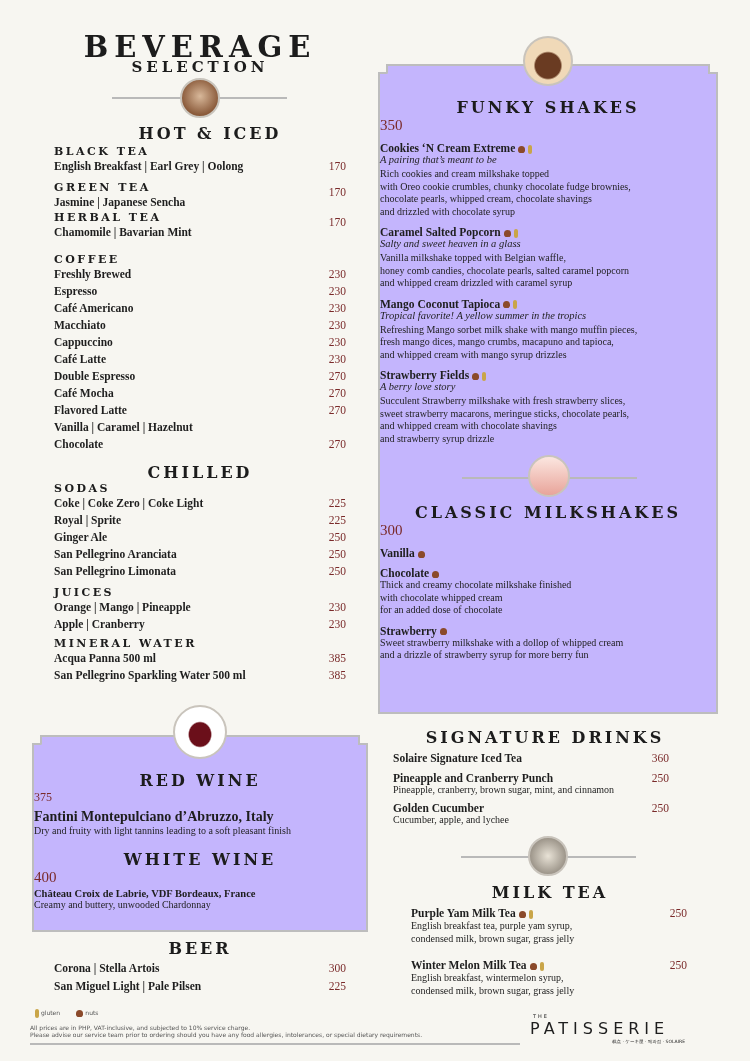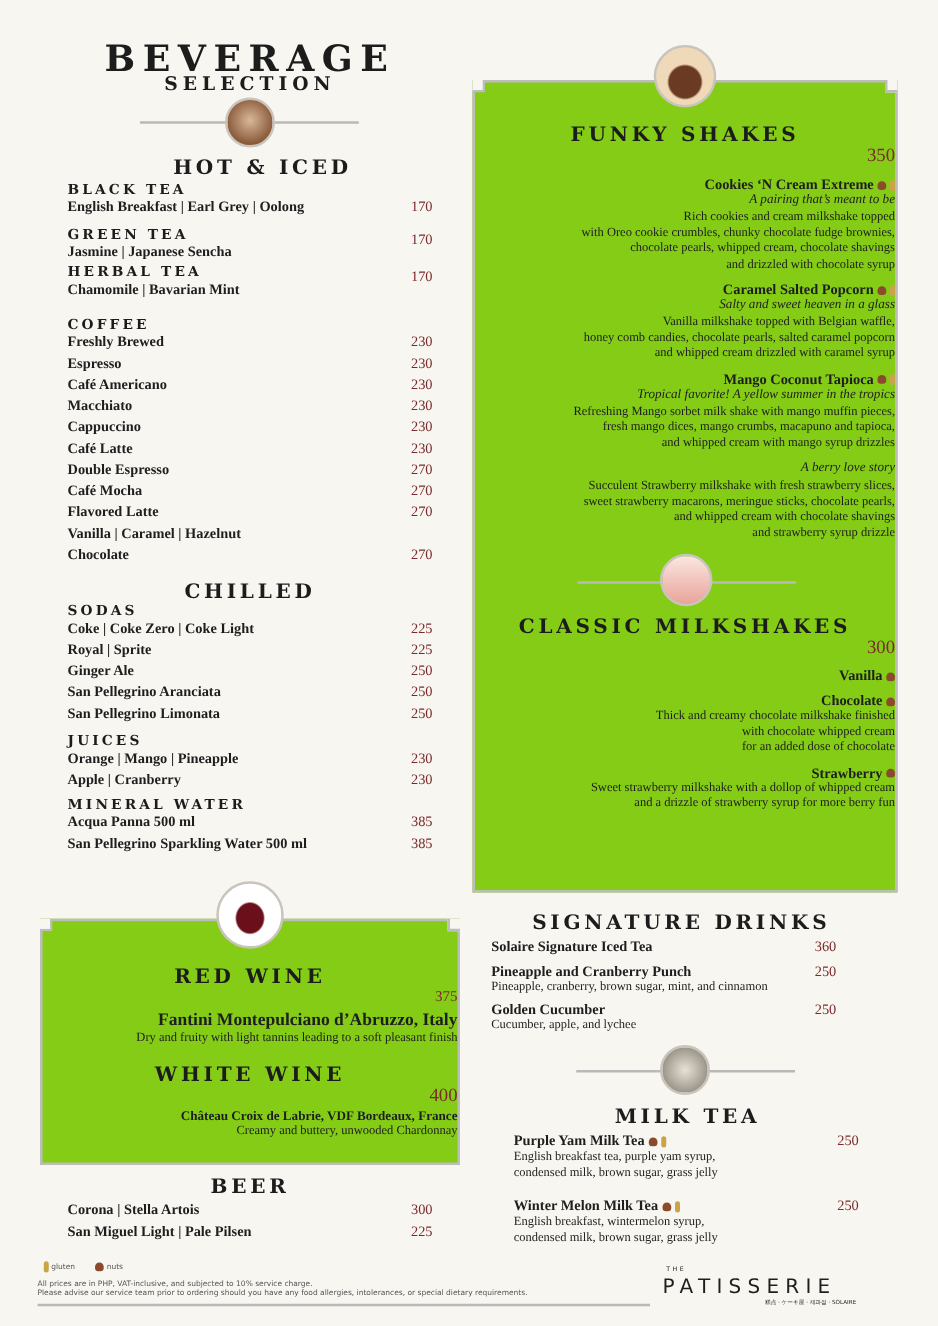--- a/index.html
+++ b/index.html
@@ -9,25 +9,25 @@
   .display{font-family:"DejaVu Serif","Liberation Serif",serif;font-weight:bold;letter-spacing:3px;text-transform:uppercase;color:#1c1c1c;}
   .price{color:#7a2a2a;}
   .title-main{left:0;width:400px;top:30px;text-align:center;font-size:29px;letter-spacing:6px;}
   .title-sub{left:0;width:400px;top:58px;text-align:center;font-size:15px;letter-spacing:4px;}
   .divider{height:2px;background:#b9b9b9;}
   .photo{border-radius:50%;border:2px solid #c9c4bc;box-sizing:border-box;}
   .section-h{text-align:center;font-size:16px;}
   .subhead{font-size:11px;letter-spacing:2.5px;}
   .row{display:flex;justify-content:space-between;font-size:11.5px;font-weight:bold;line-height:17px;}
   .row .price{font-weight:normal;}
-  .frame{border:2px solid #bdbdbd;background:#84cc16;box-sizing:border-box;}
+  .frame{border:2px solid #bdbdbd;background:#c4b5fd;box-sizing:border-box;}
   .frame:before,.frame:after{content:"";position:absolute;width:8px;height:8px;background:#f7f6f1;top:-2px;}
   .frame:before{left:-2px;border-right:2px solid #bdbdbd;border-bottom:2px solid #bdbdbd;border-bottom-right-radius:2px;}
   .frame:after{right:-2px;border-left:2px solid #bdbdbd;border-bottom:2px solid #bdbdbd;}
-  .center{text-align:right;}
+  .center{text-align:left;}
   .item-name{font-size:11.5px;font-weight:bold;}
   .tagline{font-size:10.5px;font-style:italic;}
   .desc{font-size:10px;line-height:12.5px;}
   .icon-nut{display:inline-block;width:7px;height:7px;background:#8b4a2b;border-radius:50% 50% 40% 40%;margin-left:3px;vertical-align:middle;}
   .icon-gluten{display:inline-block;width:4px;height:9px;background:#c9a548;border-radius:2px;margin-left:3px;vertical-align:middle;}
   .foot{font-family:"DejaVu Sans","Liberation Sans",sans-serif;font-size:6px;color:#555;}
 </style>
 </head>
 <body>
 
@@ -196,20 +196,21 @@
      <div class="item-name">Caramel Salted Popcorn<span class="icon-nut"></span><span class="icon-gluten"></span></div>
      <div class="tagline">Salty and sweet heaven in a glass</div>
      <div class="desc" style="margin-top:3px">Vanilla milkshake topped with Belgian waffle,<br>honey comb candies, chocolate pearls, salted caramel popcorn<br>and whipped cream drizzled with caramel syrup</div>
       </div>
       <div class="center" style="margin-top:8px">
      <div class="item-name">Mango Coconut Tapioca<span class="icon-nut"></span><span class="icon-gluten"></span></div>
      <div class="tagline">Tropical favorite! A yellow summer in the tropics</div>
      <div class="desc" style="margin-top:3px">Refreshing Mango sorbet milk shake with mango muffin pieces,<br>fresh mango dices, mango crumbs, macapuno and tapioca,<br>and whipped cream with mango syrup drizzles</div>
       </div>
       <div class="center" style="margin-top:8px">
+     <div class="item-name">Strawberry Fields<span class="icon-nut"></span><span class="icon-gluten"></span></div>
      <div class="tagline">A berry love story</div>
      <div class="desc" style="margin-top:3px">Succulent Strawberry milkshake with fresh strawberry slices,<br>sweet strawberry macarons, meringue sticks, chocolate pearls,<br>and whipped cream with chocolate shavings<br>and strawberry syrup drizzle</div>
       </div>
     </div>
   <div style="position:relative;height:50px;margin-top:8px">
     <div class="divider abs" style="left:82px;width:175px;top:24px"></div>
     <div class="photo abs" style="left:148px;top:2px;width:42px;height:42px;background:linear-gradient(#fbe6e0,#e8a49a);"></div>
   </div>
   <div class="display section-h">CLASSIC MILKSHAKES</div>
   <div class="center price" style="font-size:15px">300</div>

